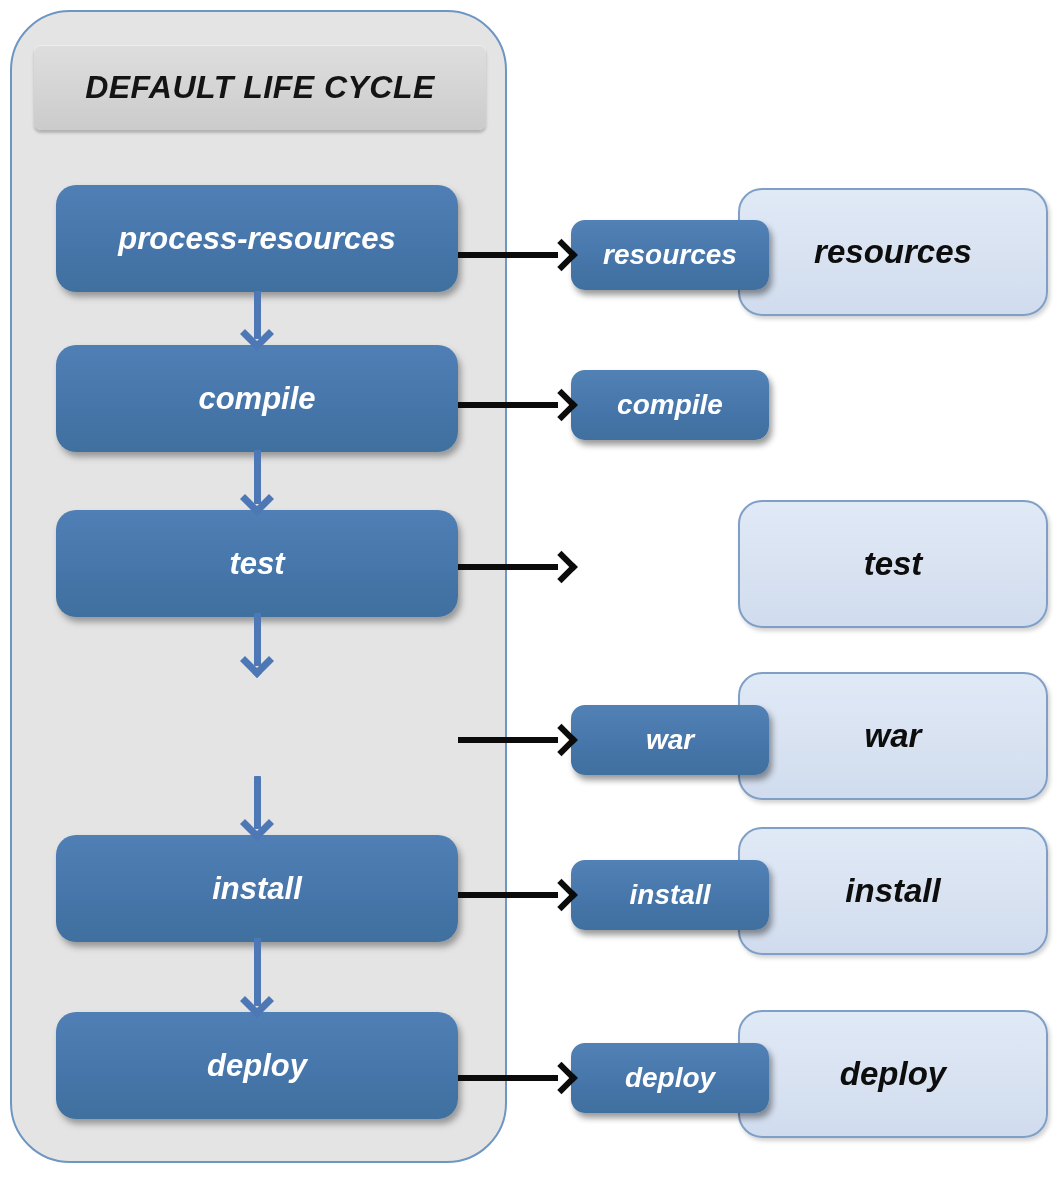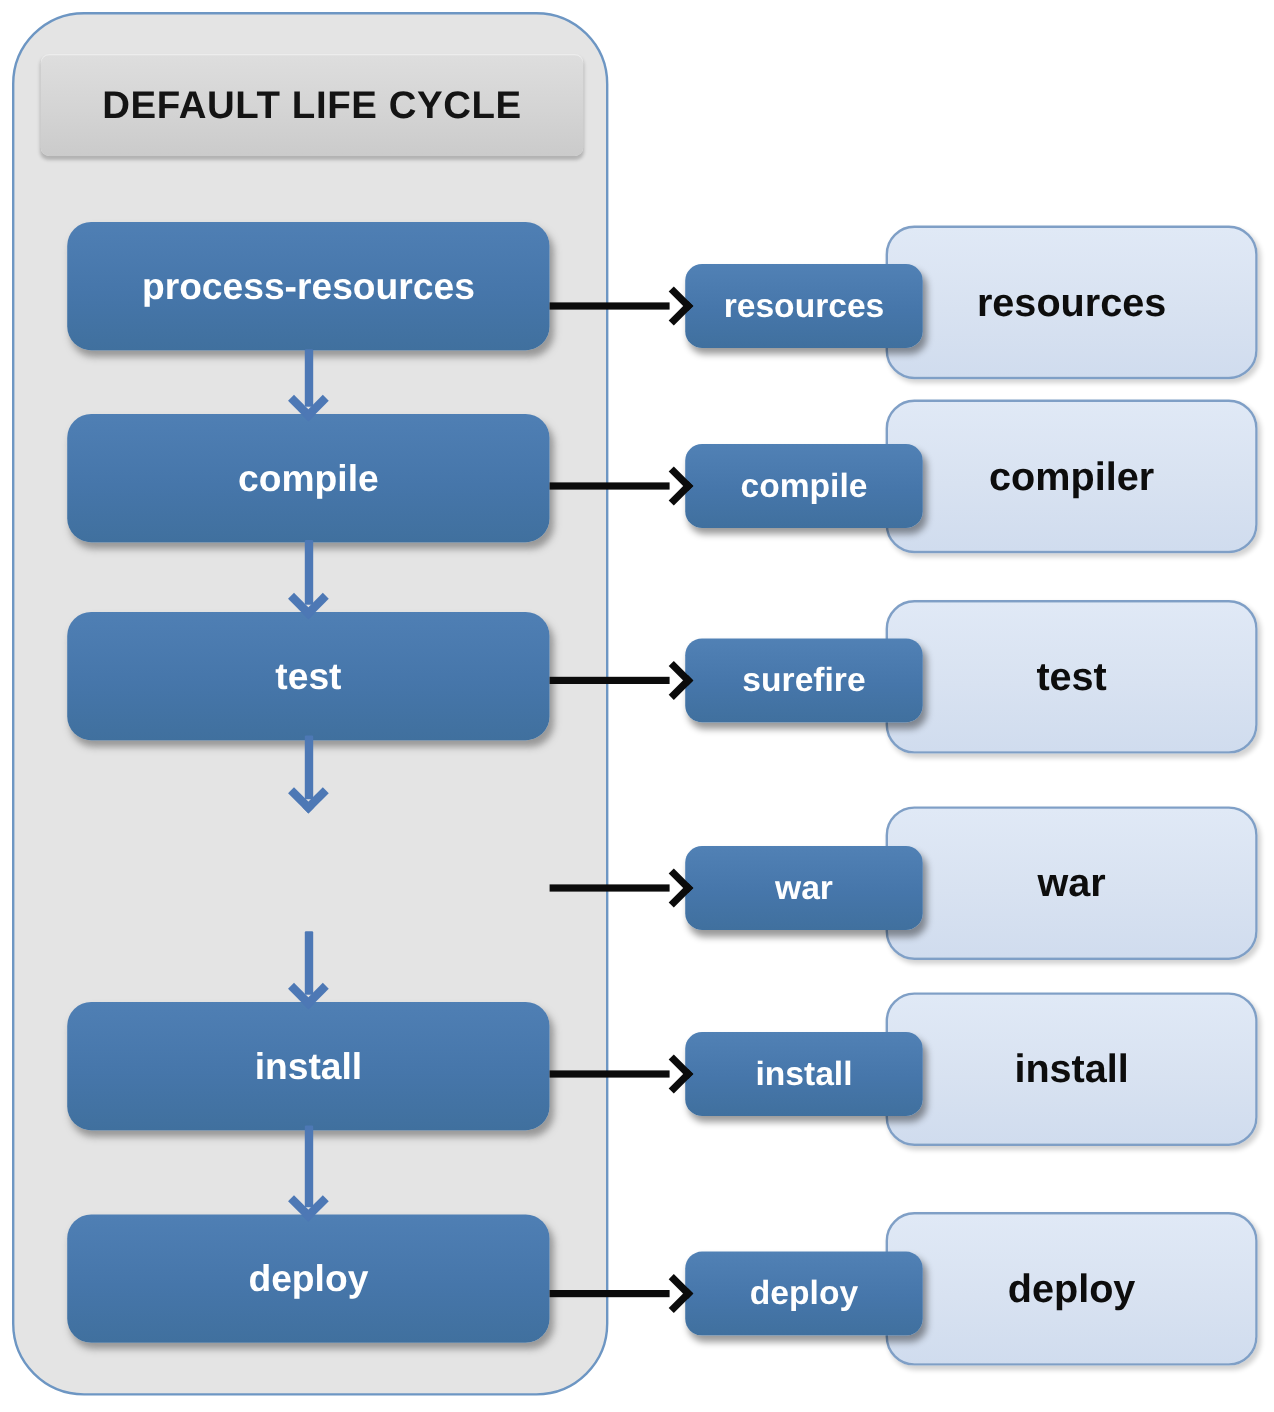--- a/index.html
+++ b/index.html
@@ -2,20 +2,21 @@
 <html><head>
 <meta charset="utf-8">
 <style>
   html,body{margin:0;padding:0;background:#ffffff;}
   .stage{
     position:relative;
     width:1062px;height:1177px;
     background:#ffffff;
     font-family:"Liberation Sans", sans-serif;
     overflow:hidden;
+    font-style:italic;
   }
   
   .panel{
     position:absolute;left:10px;top:10px;
     width:497px;height:1153px;
     box-sizing:border-box;
     background:#e4e4e4;
     border:2px solid #6d96c3;
     border-radius:60px;
   }
@@ -142,25 +143,23 @@
 
   <div class="farr f0"></div>
   <div class="farr f1"></div>
   <div class="farr f2"></div>
   <div class="farr f3"></div>
   <div class="farr f4"></div>
   <div class="farr f5"></div>
 
   <div class="goal r0">resources</div>
   <div class="goal r1">compile</div>
-  <div class="goal r2">surefire</div>
   <div class="goal r3">war</div>
   <div class="goal r4">install</div>
   <div class="goal r5">deploy</div>
 
   <div class="plugin r0">resources</div>
-  <div class="plugin r1">compiler</div>
   <div class="plugin r2">test</div>
   <div class="plugin r3">war</div>
   <div class="plugin r4">install</div>
   <div class="plugin r5">deploy</div>
 
 </div>
 
 </body></html>

